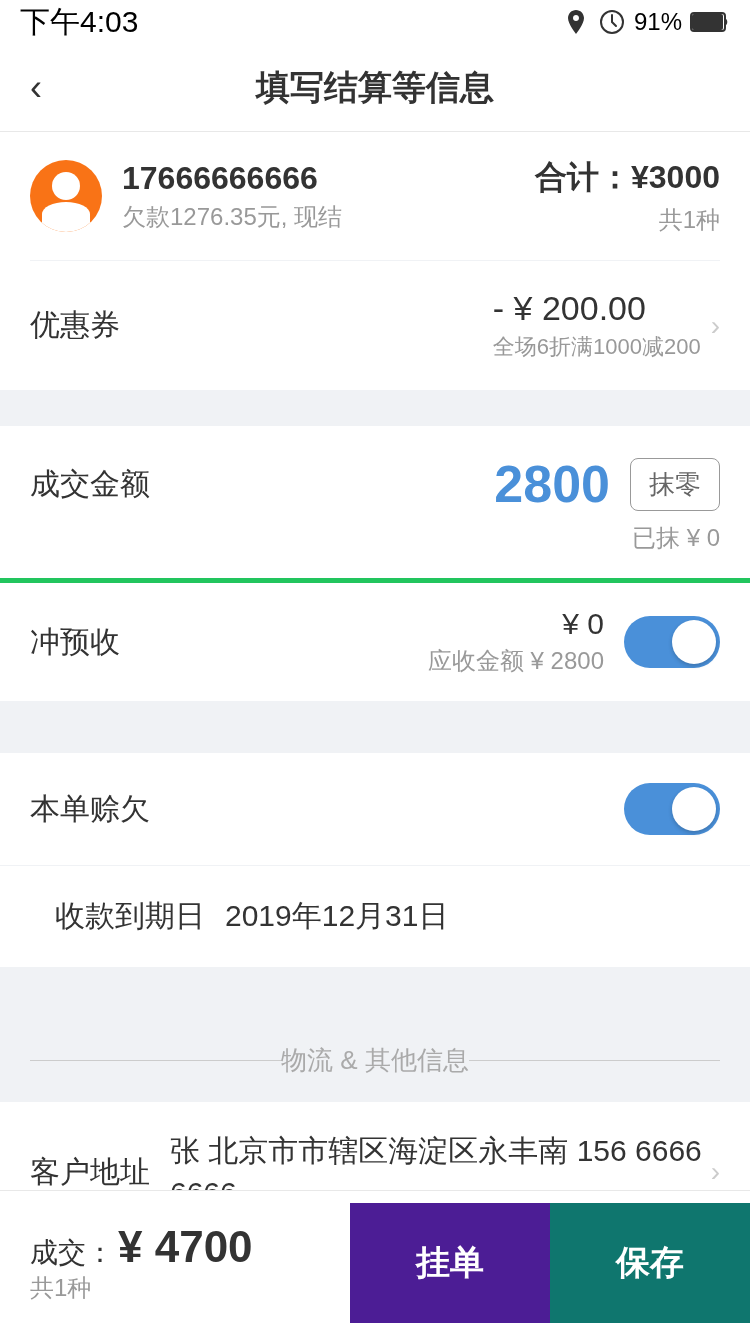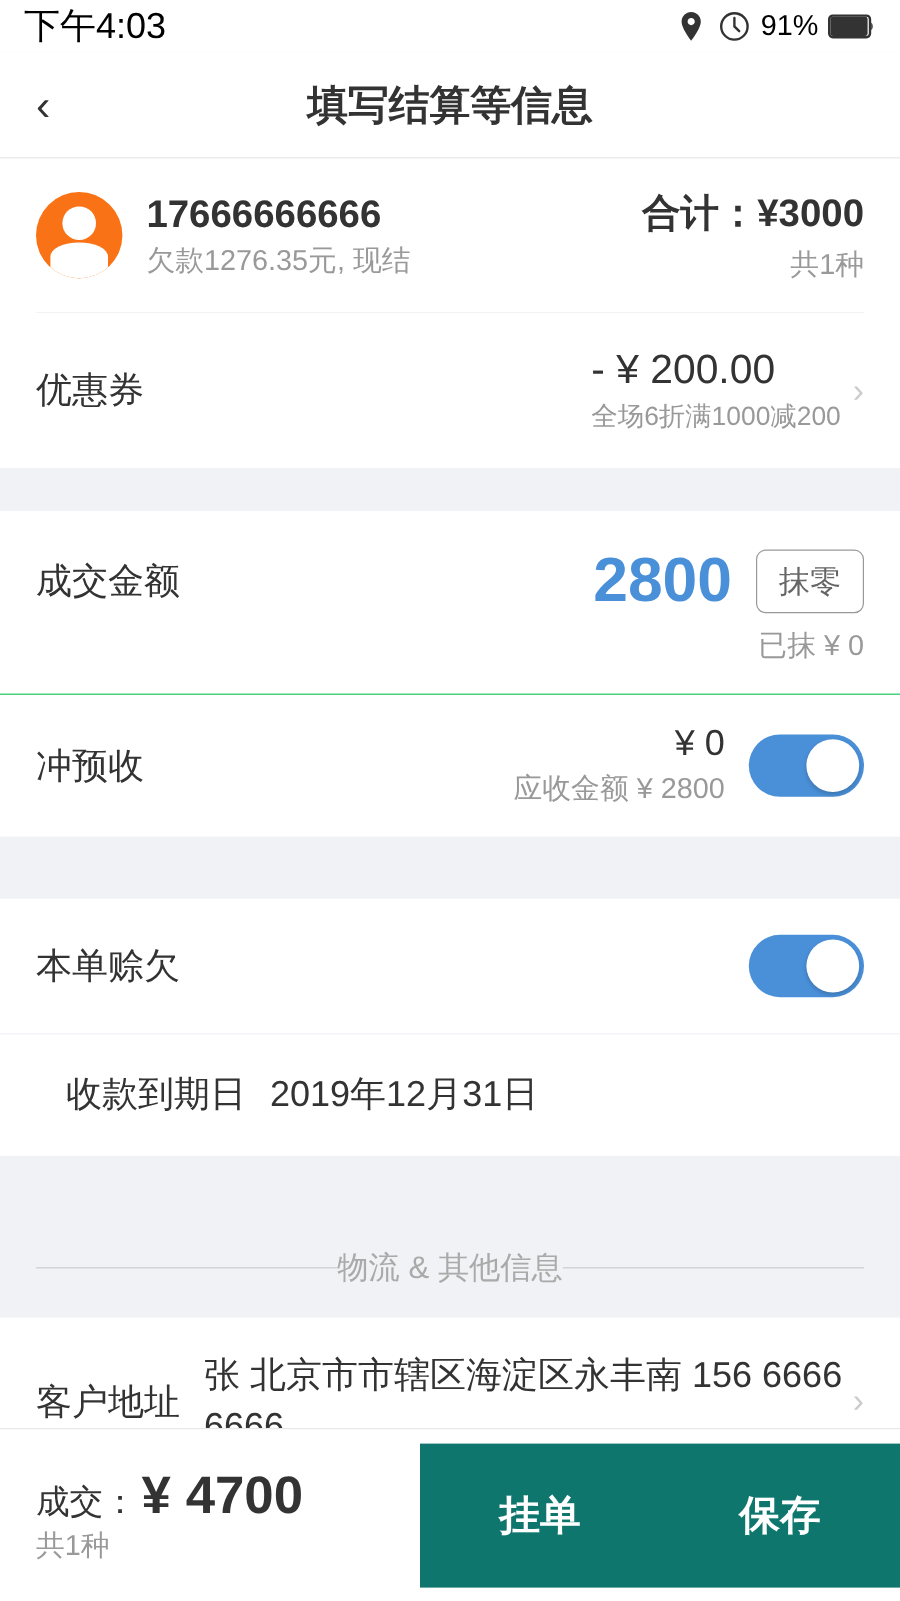--- a/index.html
+++ b/index.html
@@ -208,21 +208,21 @@
     .amount-sub {
       font-size: 24px;
       color: #999;
       text-align: right;
     }
 
     
     .prepay-section {
       background: #fff;
       padding: 24px 30px;
-      border-top: 1px solid #22c55e;
+      border-top: 5px solid #22c55e;
     }
     .prepay-row {
       display: flex;
       align-items: center;
       justify-content: space-between;
     }
     .prepay-label {
       font-size: 30px;
       color: #333;
     }
@@ -374,21 +374,21 @@
       font-weight: 600;
       color: #333;
     }
     .footer-count {
       font-size: 24px;
       color: #999;
     }
     .footer-btn-hold {
       width: 200px;
       height: 120px;
-      background: #0f766e;
+      background: #4c1d95;
       display: flex;
       align-items: center;
       justify-content: center;
       font-size: 34px;
       font-weight: 600;
       color: #fff;
       cursor: pointer;
     }
     .footer-btn-save {
       width: 200px;

